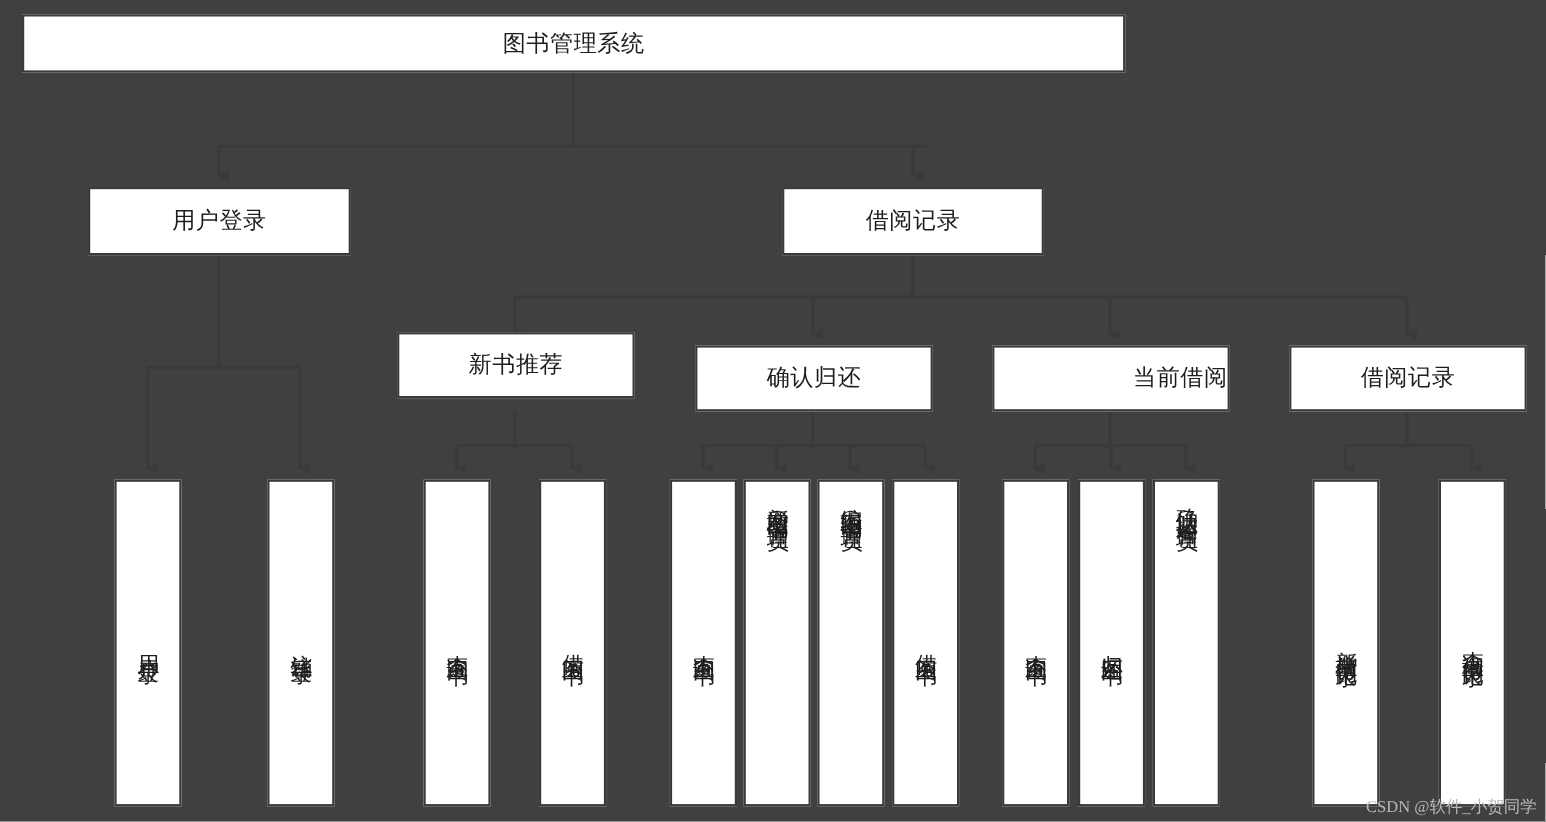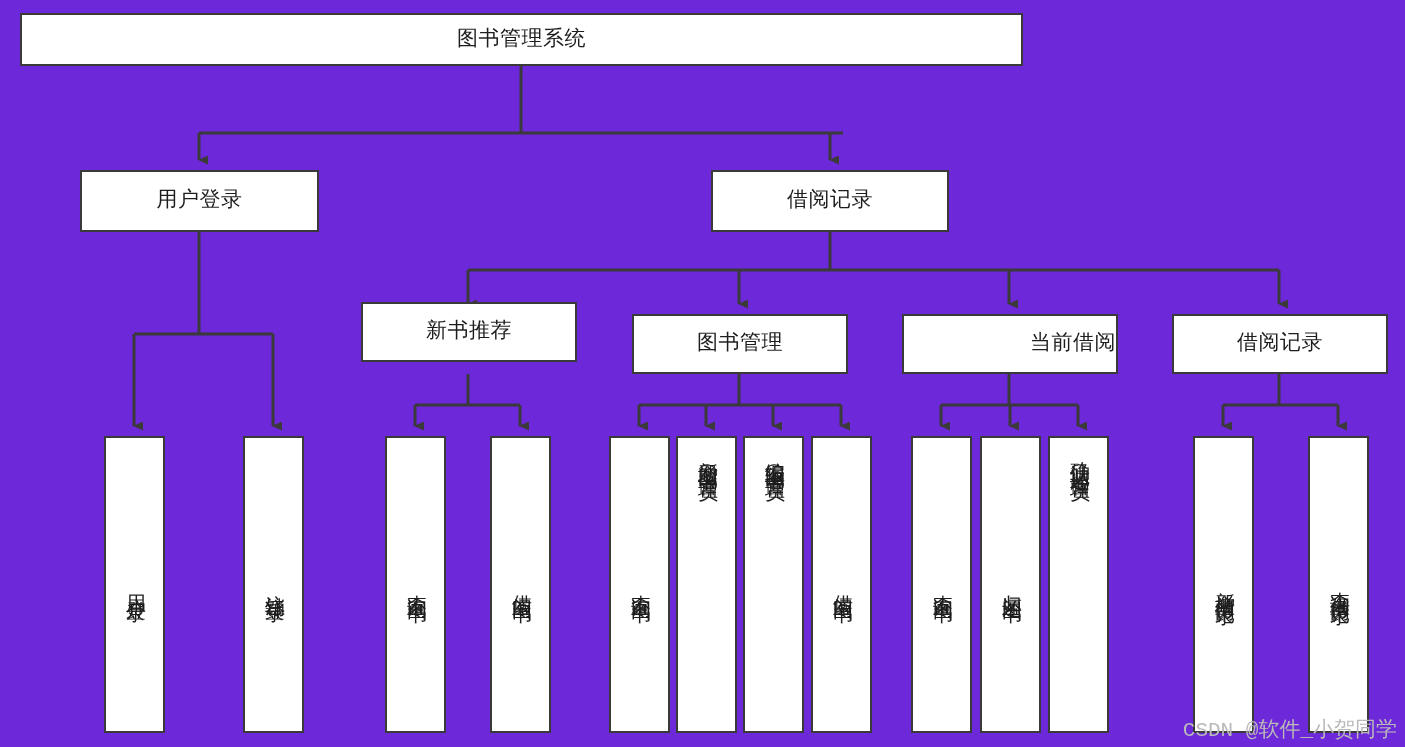--- a/index.html
+++ b/index.html
@@ -4,22 +4,22 @@
 <style>
   html, body {
     margin: 0;
     padding: 0;
     background: #ffffff;
   }
   #canvas {
     position: relative;
     width: 1405px;
     height: 747px;
-    background: #6d28d9;
-    font-family: Liberation Mono, monospace;
+    background: #404040;
+    font-family: Liberation Serif, serif;
     overflow: hidden;
   }
   #connectors {
     position: absolute;
     left: 0;
     top: 0;
     width: 1405px;
     height: 747px;
     pointer-events: none;
   }
@@ -63,21 +63,21 @@
     margin-top: 0;
   }
   .node.v.centered {
     align-items: center;
     padding-top: 0;
   }
   .watermark {
     position: absolute;
     right: 8px;
     bottom: 4px;
-    font-size: 21px;
+    font-size: 15px;
     color: #b9b9b9;
     white-space: nowrap;
     user-select: none;
   }
 </style>
 </head>
 <body>
 
 <div id="canvas">
 
@@ -139,21 +139,21 @@
     <span class="node-label">用户登录</span>
   </div>
   <div class="node h" style="left:711px; top:170px; width:238px; height:62px;">
     <span class="node-label">借阅记录</span>
   </div>
 
   <div class="node h" style="left:361px; top:302px; width:216px; height:60px;">
     <span class="node-label">新书推荐</span>
   </div>
   <div class="node h" style="left:632px; top:314px; width:216px; height:60px;">
-    <span class="node-label">图书管理</span>
+    <span class="node-label">确认归还</span>
   </div>
   <div class="node h" style="left:902px; top:314px; width:216px; height:60px;justify-content:flex-end;">
     <span class="node-label">当前借阅</span>
   </div>
   <div class="node h" style="left:1172px; top:314px; width:216px; height:60px;">
     <span class="node-label">借阅记录</span>
   </div>
 
   <div class="node v centered" style="left:104px; top:436px; width:61px; height:297px;">
     <span class="node-label">用户登录</span>

